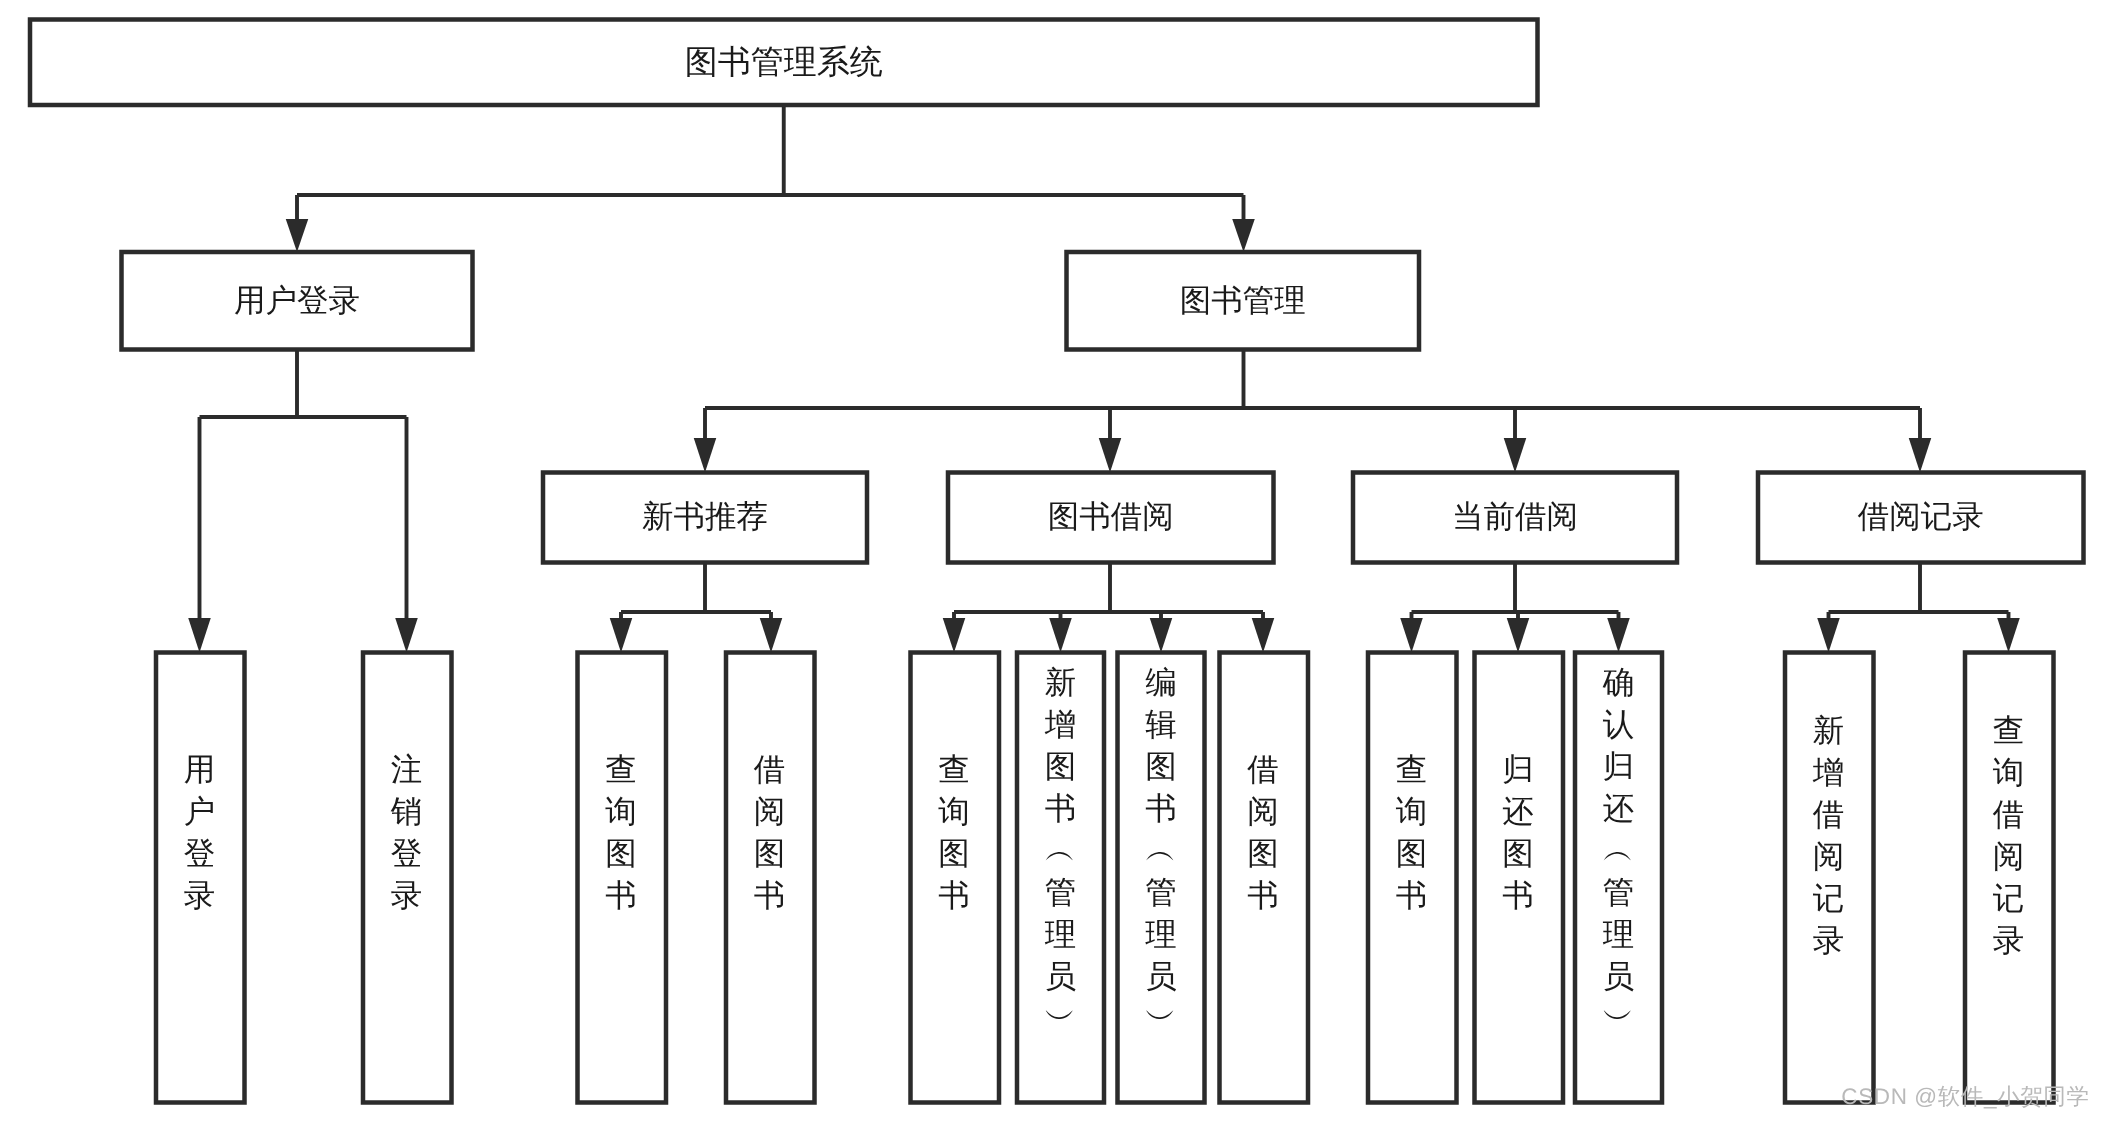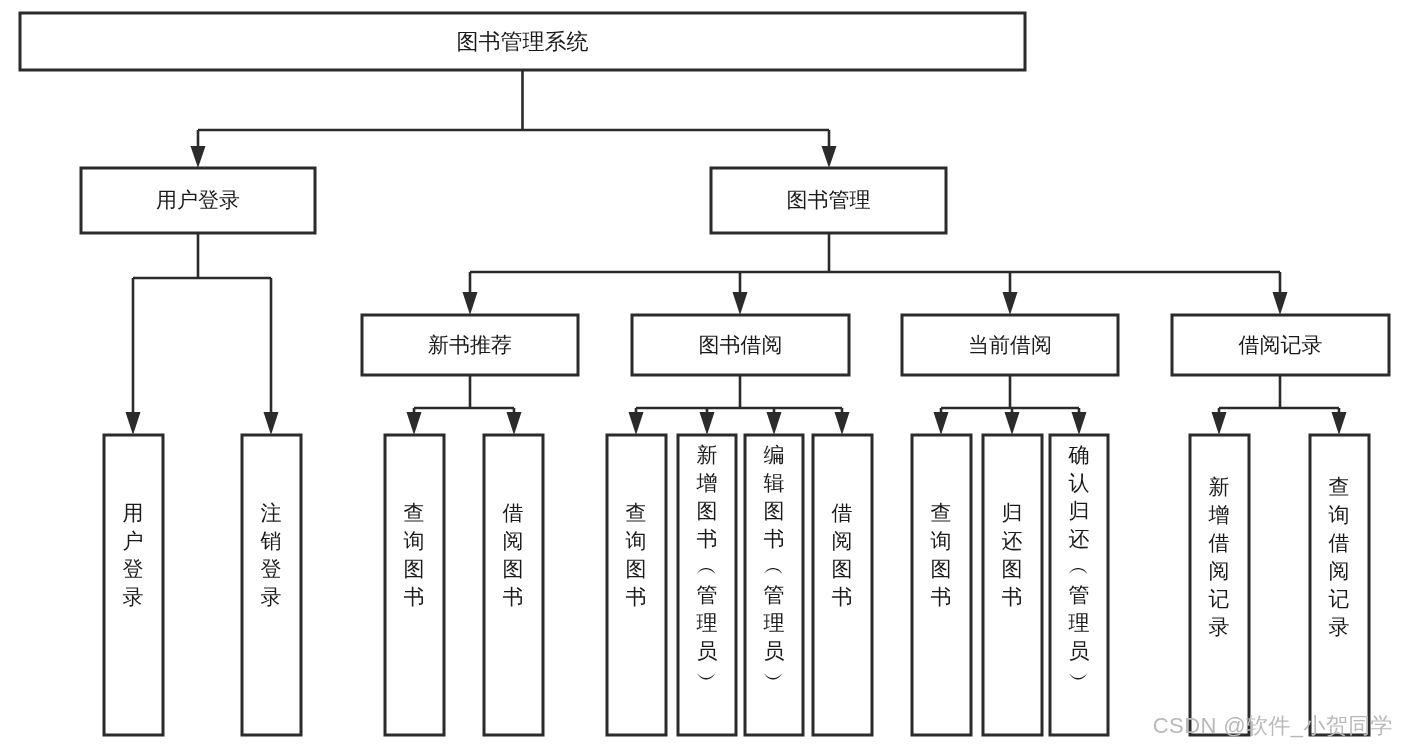--- a/index.html
+++ b/index.html
@@ -53,21 +53,21 @@
   }
   .arrowhead {
     fill: #2b2b2b;
     stroke: none;
   }
   .watermark {
     position: absolute;
     right: 12px;
     bottom: 6px;
     color: #b9b9b9;
-    font-size: 22px;
+    font-size: 15px;
     font-family: "Liberation Sans", "DejaVu Sans", sans-serif;
     letter-spacing: 0.4px;
     white-space: nowrap;
     user-select: none;
   }
 </style>
 </head>
 <body>
 
 <div id="canvas">

